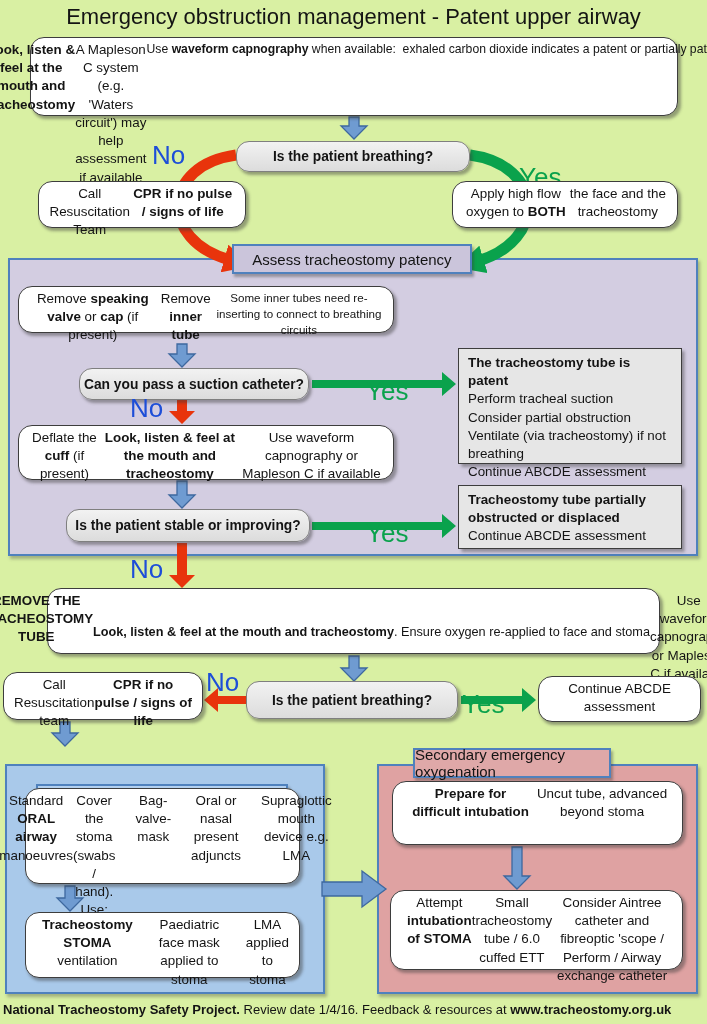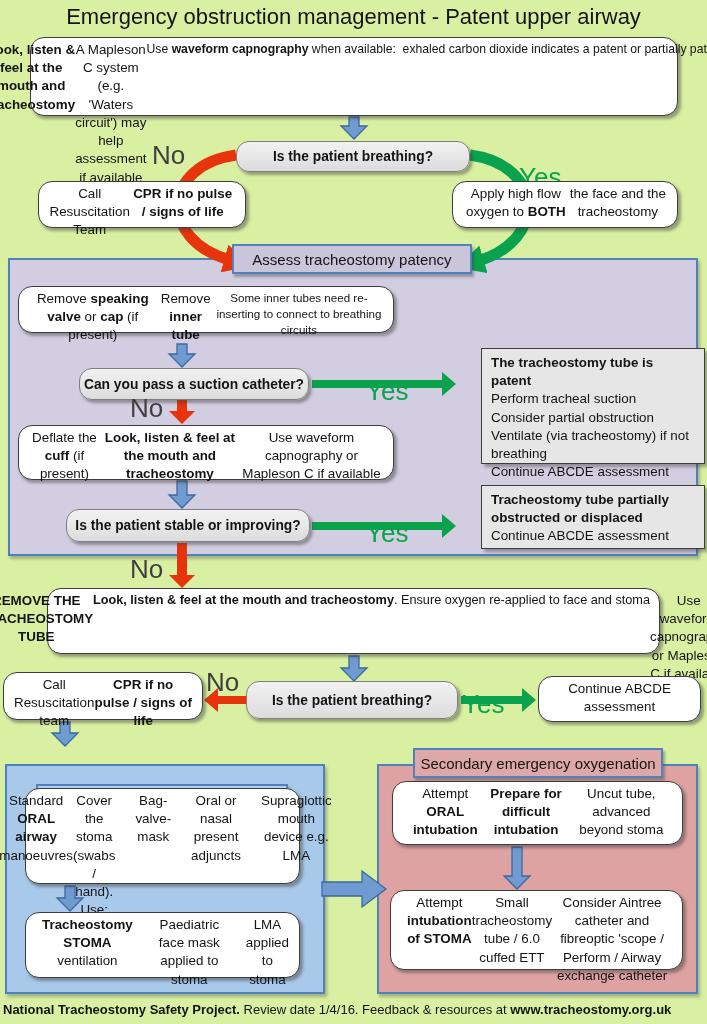--- a/index.html
+++ b/index.html
@@ -9,38 +9,38 @@
   .arrows{position:absolute;left:0;top:0;z-index:1;pointer-events:none;}
   .box{position:absolute;z-index:2;background:#fff;border:1.5px solid #3d3d3d;border-radius:14px;
        box-shadow:2.5px 3px 3px rgba(60,60,60,.45);display:flex;flex-direction:row;justify-content:center;
        padding:3px 10px;box-sizing:border-box;text-align:center;}
   .box.la{text-align:center;padding-left:16px;}
   .decision{position:absolute;z-index:2;background:linear-gradient(180deg,#f2f2f2,#dcdcdc);
        border:1.5px solid #7f7f7f;border-radius:13px;box-shadow:2.5px 3px 3px rgba(60,60,60,.45);
        display:flex;align-items:center;justify-content:center;font-weight:700;font-size:13.8px;box-sizing:border-box;}
   .info{position:absolute;z-index:2;background:#e6e6e6;border:1.7px solid #3d3d3d;
        box-shadow:2.5px 3px 3px rgba(60,60,60,.45);padding:5px 9px;box-sizing:border-box;
-       font-size:13.4px;line-height:1.38;margin-left:23px;}
+       font-size:13.4px;line-height:1.38;}
   .panel{position:absolute;z-index:0;border:2.4px solid #4f81bd;box-sizing:border-box;
        box-shadow:2px 3px 3px rgba(60,60,60,.35);}
   .panel.purple{background:#d3cde1;}
   .panel.blue{background:#a9c9ea;}
   .panel.pink{background:#dfa2a2;}
   .phead{position:absolute;z-index:2;display:flex;align-items:center;justify-content:center;font-size:15px;
        border:2.2px solid #4f81bd;box-sizing:border-box;box-shadow:2px 2.5px 2.5px rgba(60,60,60,.4);}
   .phead.purple{background:#cbc5db;}
   .phead.blue{background:#b3d0ef;}
   .phead.pink{background:#dfa8a8;}
   .yn{position:absolute;z-index:2;font-size:26px;line-height:1;}
-  .no{color:#404040;}
+  .no{color:#1d4ed8;}
   .yes{color:#0aa24c;margin-top:22px;}
   .ln{font-size:13.4px;line-height:1.36;white-space:pre-wrap;}
   .ln.sm{font-size:11.6px;}
   .ln.fit{white-space:pre;font-size:12.2px;}
-  .ln.fit2{white-space:pre;font-size:12.7px;}
+  .ln.fit2{white-space:pre;font-size:12.7px;margin-top:32px;}
   .ln.indent{padding-left:20px;}
   .footer{position:absolute;left:3px;top:1002px;font-size:13px;white-space:pre;z-index:2;}
   b{font-weight:700;}
 </style>
 </head>
 <body>
 
 <div class="page">
 
   <svg class="arrows" width="707" height="1024" viewBox="0 0 707 1024">
@@ -161,24 +161,23 @@
     <div class="ln indent">Supraglottic mouth device e.g. LMA</div>
   </div>
 
   <div class="box la" style="left:25px;top:912px;width:275px;height:66px">
     <div class="ln"><b>Tracheostomy STOMA</b> ventilation</div>
     <div class="ln indent">Paediatric face mask applied to stoma</div>
     <div class="ln indent">LMA applied to stoma</div>
   </div>
 
   <div class="panel pink" style="left:377px;top:764px;width:321px;height:230px"></div>
-  <div class="phead pink" style="left:413px;top:748px;width:250px;height:30px">Secondary emergency oxygenation</div>
+  <div class="phead pink" style="left:413px;top:748px;width:198px;height:30px">Secondary emergency oxygenation</div>
 
   <div class="box la" style="left:392px;top:781px;width:291px;height:64px">
-    <div class="ln">Attempt <b>ORAL intubation</b></div>
     <div class="ln"><b>Prepare for difficult intubation</b></div>
     <div class="ln">Uncut tube, advanced beyond stoma</div>
   </div>
 
   <div class="box la" style="left:390px;top:890px;width:293px;height:80px">
     <div class="ln">Attempt <b>intubation of STOMA</b></div>
     <div class="ln">Small tracheostomy tube / 6.0 cuffed ETT</div>
     <div class="ln">Consider Aintree catheter and fibreoptic 'scope / Perform / Airway exchange catheter</div>
   </div>
 

